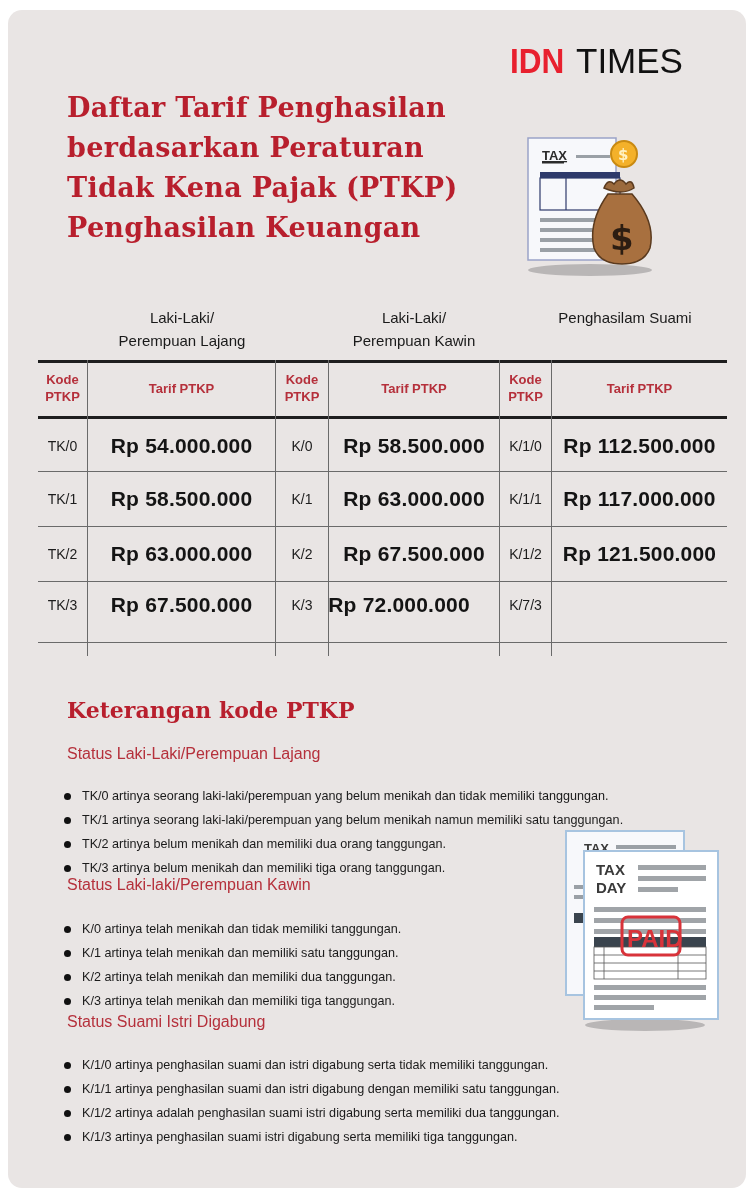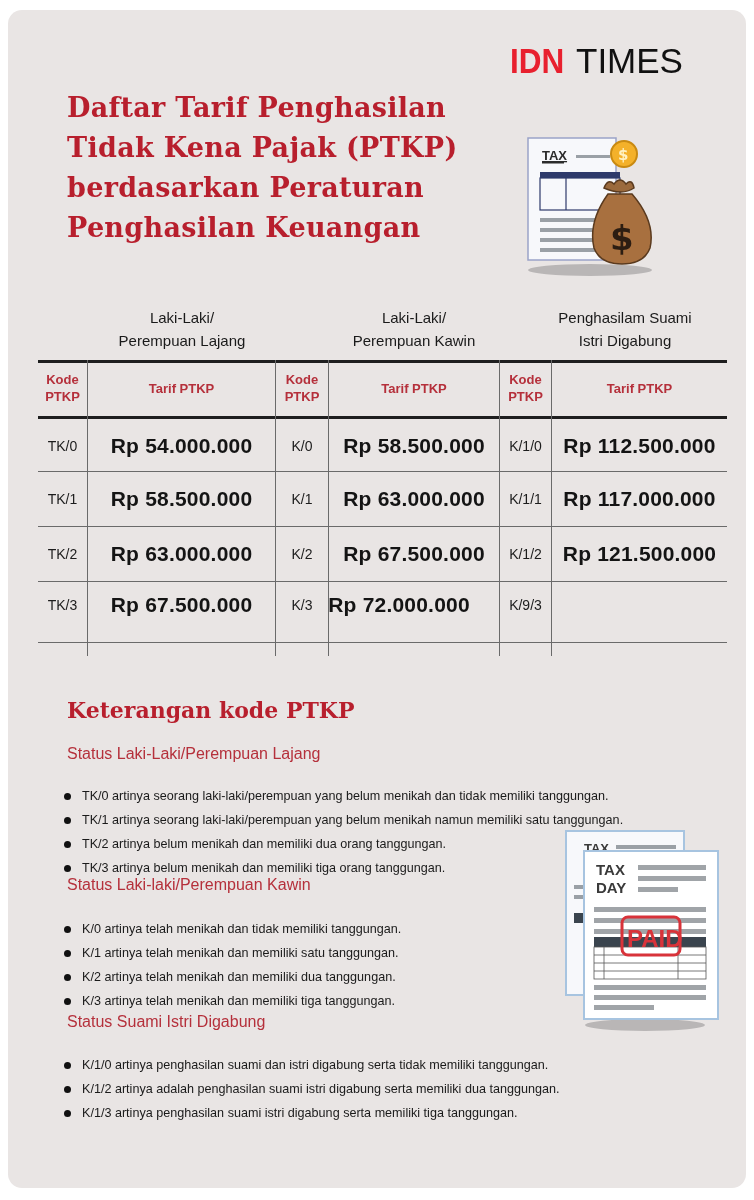--- a/index.html
+++ b/index.html
@@ -33,22 +33,22 @@
 
 <div class="card"></div>
 
 <div class="logo">
   <span class="idn">IDN</span>
   <span class="times">TIMES</span>
 </div>
 
 <div class="title">
   <div>Daftar Tarif Penghasilan</div>
+  <div>berdasarkan Peraturan</div>
   <div>Tidak Kena Pajak (PTKP)</div>
-  <div>berdasarkan Peraturan</div>
   <div>Penghasilan Keuangan</div>
 </div>
 
 <svg class="icon-tax" viewBox="0 0 150 152">
   <ellipse cx="72" cy="140" rx="62" ry="6" fill="#b9b6b6"></ellipse>
   <rect x="10" y="8" width="88" height="122" fill="#f7f8fb" stroke="#9aa3c8" stroke-width="1.5"></rect>
   <text x="24" y="30" font-family="Liberation Sans, sans-serif" font-size="13" font-weight="700" fill="#2b2b2b" text-decoration="underline">TAX</text>
   <rect x="24" y="32" width="22" height="1.5" fill="#2b2b2b"></rect>
   <rect x="58" y="25" width="34" height="3" fill="#9aa0a6"></rect>
   <rect x="22" y="42" width="80" height="6" fill="#2e3a6b"></rect>
@@ -68,21 +68,20 @@
 <div class="col-head" style="left:88px;width:188px;">
   <div>Laki-Laki/</div>
   <div>Perempuan Lajang</div>
 </div>
 <div class="col-head" style="left:328px;width:172px;">
   <div>Laki-Laki/</div>
   <div>Perempuan Kawin</div>
 </div>
 <div class="col-head" style="left:535px;width:180px;">
   <div>Penghasilam Suami</div>
-  <div>Istri Digabung</div>
 </div>
 
 <div class="table">
   <div class="hline" style="top:0;height:3px;"></div>
   <div class="hline" style="top:56px;height:3px;"></div>
   <div class="hline" style="top:111px;height:1px;background:#6a6a6a;"></div>
   <div class="hline" style="top:166px;height:1px;background:#6a6a6a;"></div>
   <div class="hline" style="top:221px;height:1px;background:#6a6a6a;"></div>
   <div class="hline" style="top:282px;height:1px;background:#6a6a6a;"></div>
 
@@ -123,21 +122,21 @@
   <div class="cell-val" style="top:167px;left:50px;width:187px;">Rp 63.000.000</div>
   <div class="cell-code" style="top:167px;left:238px;width:52px;">K/2</div>
   <div class="cell-val" style="top:167px;left:291px;width:170px;">Rp 67.500.000</div>
   <div class="cell-code" style="top:167px;left:462px;width:51px;">K/1/2</div>
   <div class="cell-val" style="top:167px;left:514px;width:175px;">Rp 121.500.000</div>
 
   <div class="cell-code" style="top:218px;left:0;width:49px;">TK/3</div>
   <div class="cell-val" style="top:218px;left:50px;width:187px;">Rp 67.500.000</div>
   <div class="cell-code" style="top:218px;left:238px;width:52px;">K/3</div>
   <div class="cell-val" style="top:218px;left:276px;width:170px;">Rp 72.000.000</div>
-  <div class="cell-code" style="top:218px;left:462px;width:51px;">K/9/3</div>
+  <div class="cell-code" style="top:218px;left:462px;width:51px;">K/7/3</div>
 </div>
 
 <div class="ket-title">Keterangan kode PTKP</div>
 
 <div class="sec-title" style="top:743px;">Status Laki-Laki/Perempuan Lajang</div>
 <ul class="list" style="top:768px;">
   <li><span class="dot"></span><span>TK/0 artinya seorang laki-laki/perempuan yang belum menikah dan tidak memiliki tanggungan.</span></li>
   <li><span class="dot"></span><span>TK/1 artinya seorang laki-laki/perempuan yang belum menikah namun memiliki satu tanggungan.</span></li>
   <li><span class="dot"></span><span>TK/2 artinya belum menikah dan memiliki dua orang tanggungan.</span></li>
   <li><span class="dot"></span><span>TK/3 artinya belum menikah dan memiliki tiga orang tanggungan.</span></li>
@@ -147,20 +146,21 @@
 <ul class="list" style="top:901px;">
   <li><span class="dot"></span><span>K/0 artinya telah menikah dan tidak memiliki tanggungan.</span></li>
   <li><span class="dot"></span><span>K/1 artinya telah menikah dan memiliki satu tanggungan.</span></li>
   <li><span class="dot"></span><span>K/2 artinya telah menikah dan memiliki dua tanggungan.</span></li>
   <li><span class="dot"></span><span>K/3 artinya telah menikah dan memiliki tiga tanggungan.</span></li>
 </ul>
 
 <div class="sec-title" style="top:1011px;">Status Suami Istri Digabung</div>
 <ul class="list" style="top:1037px;">
   <li><span class="dot"></span><span>K/1/0 artinya penghasilan suami dan istri digabung serta tidak memiliki tanggungan.</span></li>
+  <li><span class="dot"></span><span>K/1/1 artinya penghasilan suami dan istri digabung dengan memiliki satu tanggungan.</span></li>
   <li><span class="dot"></span><span>K/1/2 artinya adalah penghasilan suami istri digabung serta memiliki dua tanggungan.</span></li>
   <li><span class="dot"></span><span>K/1/3 artinya penghasilan suami istri digabung serta memiliki tiga tanggungan.</span></li>
 </ul>
 
 <svg class="icon-paid" viewBox="0 0 160 210">
   <ellipse cx="85" cy="200" rx="60" ry="6" fill="#b9b6b6"></ellipse>
   <rect x="6" y="6" width="118" height="164" fill="#f7f8fb" stroke="#a7c4e0" stroke-width="2"></rect>
   <text x="24" y="28" font-family="Liberation Sans, sans-serif" font-size="13" font-weight="700" fill="#3a3a3a">TAX</text>
   <rect x="56" y="20" width="60" height="4" fill="#9aa0a6"></rect>
   <rect x="14" y="60" width="20" height="4" fill="#9aa0a6"></rect>

